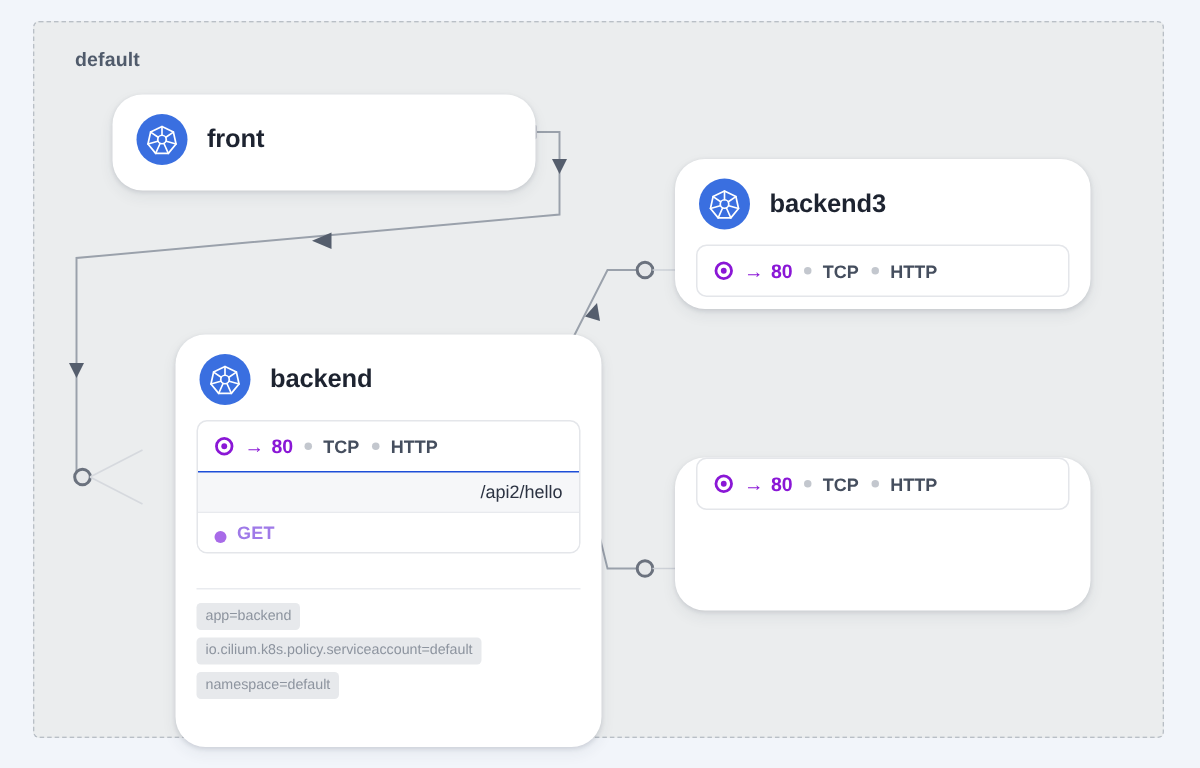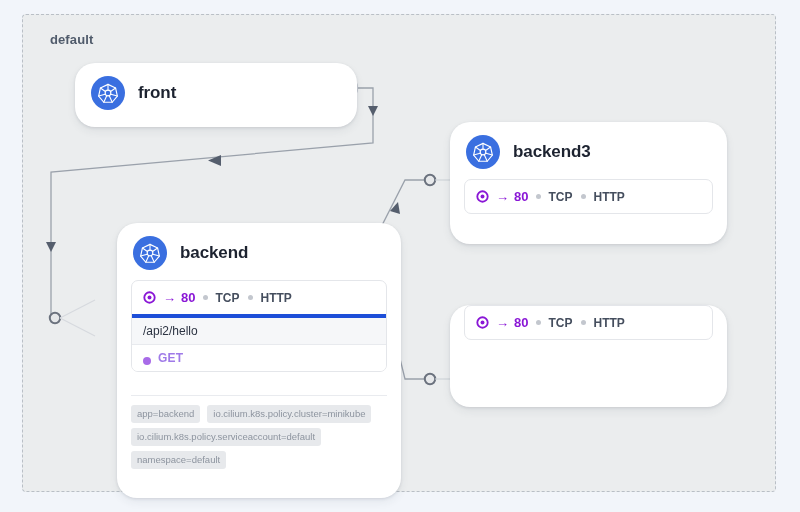--- a/index.html
+++ b/index.html
@@ -126,25 +126,26 @@
     flex: 0 0 auto;
   }
   .proto {
     color: #454e5e;
     font-weight: bold;
     font-size: 12px;
     margin-right: 2px;
   }
 
   .http-path {
-    border-top: 4px solid #1d4ed8;
+    border-top: 1px solid #1d4ed8;
     background: #f6f7f9;
     padding: 6px 11px;
     font-size: 12px;
     color: #2c3342;
+    text-align: right;
   }
   .http-method-row {
     border-top: 1px solid #e8eaee;
     background: #fff;
     padding: 6px 11px;
     display: flex;
     align-items: flex-end;
   }
   .method-dot {
     width: 8px; height: 8px;
@@ -295,27 +296,26 @@
         <div class="http-method-row">
           <span class="method-dot"></span>
           <span class="method-label">GET</span>
         </div>
       </div>
     </div>
 
     <div class="labels-sep"></div>
     <div class="labels">
       <span class="chip">app=backend</span>
-      <span class="chip">io.cilium.k8s.policy.cluster=minikube</span>
       <span class="chip">io.cilium.k8s.policy.serviceaccount=default</span>
       <span class="chip">namespace=default</span>
     </div>
   </div>
 
-  <div class="card" style="left:450px; top:122px; width:277px; height:122px;">
+  <div class="card" style="left:450px; top:106px; width:277px; height:100px;">
     <div class="card-header">
       <span class="k8s-badge">
         <svg width="22" height="22" viewBox="0 0 24 24">
           <g fill="none" stroke="#ffffff" stroke-width="1.25" stroke-linejoin="round">
             <path d="M12 2.6 L20.3 6.6 L22.2 15.3 L16.6 22.1 L7.4 22.1 L1.8 15.3 L3.7 6.6 Z"></path>
           </g>
           <circle cx="12" cy="12" r="3.1" fill="none" stroke="#ffffff" stroke-width="1.25"></circle>
           <g stroke="#ffffff" stroke-width="1.2" stroke-linecap="round">
             <line x1="12" y1="2.6" x2="12" y2="8.9"></line>
             <line x1="20.3" y1="6.6" x2="14.8" y2="10.4"></line>

